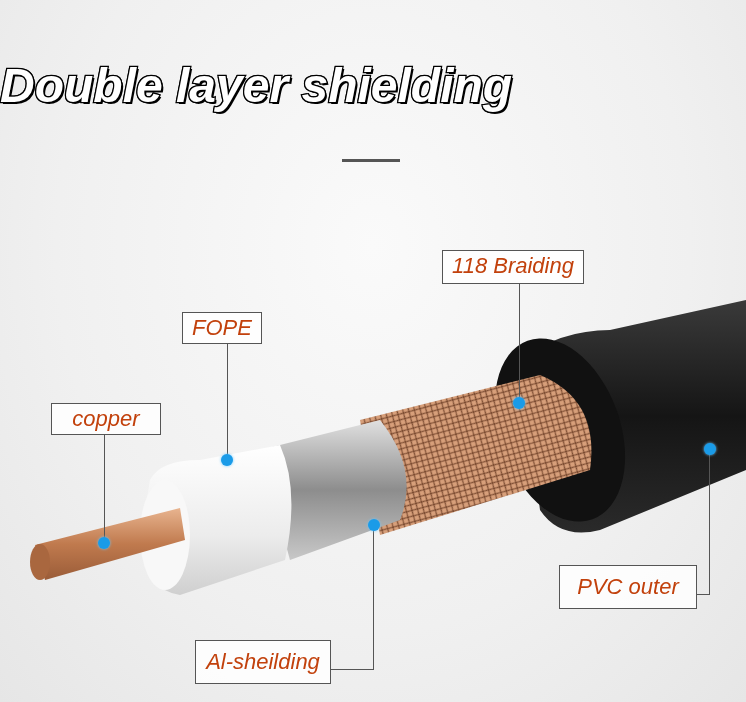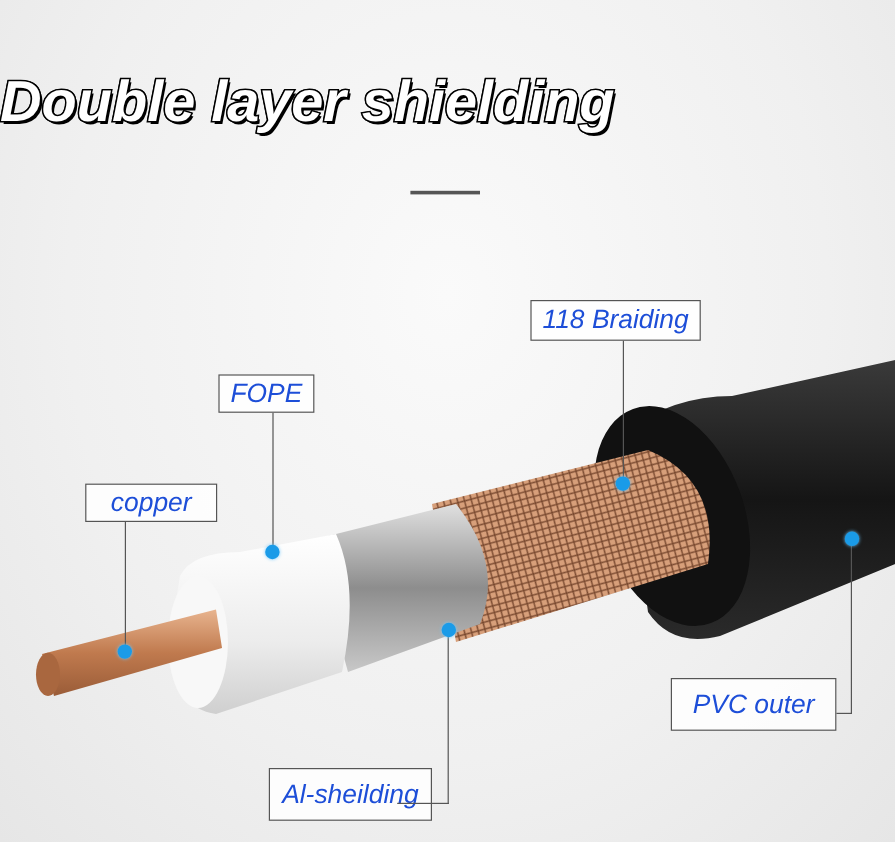--- a/index.html
+++ b/index.html
@@ -6,21 +6,21 @@
   body{width:746px;height:702px;overflow:hidden;background:#f1f1f1;font-family:"Liberation Sans",sans-serif;position:relative;}
   .bg{position:absolute;left:0;top:0;width:746px;height:702px;
       background:radial-gradient(ellipse at 50% 35%,#fafafa 0%,#f0f0f0 60%,#e6e6e6 100%);}
   .title{position:absolute;left:0;top:58px;width:746px;text-align:left;
       font-size:48px;font-weight:bold;font-style:italic;color:#fff;letter-spacing:0px;
       -webkit-text-stroke:2.5px #000;paint-order:stroke fill;
       text-shadow:2px 2px 0 #000,-1px -1px 0 #000,1px -1px 0 #000,-1px 1px 0 #000;}
   .divider{position:absolute;left:342px;top:159px;width:58px;height:3px;background:#555;}
   svg.cable{position:absolute;left:0;top:0;}
   .label{position:absolute;border:1px solid #555;background:rgba(255,255,255,0.85);
-      font-style:italic;font-size:22px;color:#1d4ed8;text-align:center;box-sizing:border-box;line-height:30px;}
+      font-style:italic;font-size:22px;color:#c2410c;text-align:center;box-sizing:border-box;line-height:30px;}
   .line{position:absolute;background:#555;}
   .dot{position:absolute;width:12px;height:12px;border-radius:50%;background:#1a9be8;box-shadow:0 0 3px #6cc7ff;}
 </style>
 </head>
 <body>
 
 <div class="bg"></div>
 
 <div class="title">Double layer shielding</div>
 <div class="divider"></div>
@@ -60,33 +60,33 @@
 
   <path d="M260 450 L380 420 Q420 470 400 520 L290 560 Z" fill="url(#fo)"></path>
 
   <path d="M150 480 Q160 460 200 460 L280 445 Q300 490 285 560 L180 595 Q145 590 140 540 Z" fill="url(#wh)"></path>
   <ellipse cx="165" cy="535" rx="25" ry="55" fill="#f8f8f8"></ellipse>
 
   <path d="M35 545 L180 508 L185 540 L45 580 Z" fill="url(#cu)"></path>
   <ellipse cx="40" cy="562" rx="10" ry="18" fill="#a9673f"></ellipse>
 </svg>
 
-<div class="label" style="left:51px;top:403px;width:110px;height:32px;margin-left:20px;">copper</div>
+<div class="label" style="left:51px;top:403px;width:110px;height:32px;">copper</div>
 <div class="line" style="left:104px;top:435px;width:1px;height:107px;"></div>
 <div class="dot" style="left:98px;top:537px;"></div>
 
 <div class="label" style="left:182px;top:312px;width:80px;height:32px;">FOPE</div>
 <div class="line" style="left:227px;top:344px;width:1px;height:113px;"></div>
 <div class="dot" style="left:221px;top:454px;"></div>
 
 <div class="label" style="left:442px;top:250px;width:142px;height:34px;">118 Braiding</div>
 <div class="line" style="left:519px;top:284px;width:1px;height:114px;"></div>
 <div class="dot" style="left:513px;top:397px;"></div>
 
 <div class="label" style="left:559px;top:565px;width:138px;height:44px;line-height:42px;text-align:center;">PVC outer</div>
 <div class="line" style="left:709px;top:450px;width:1px;height:145px;"></div>
 <div class="line" style="left:697px;top:594px;width:13px;height:1px;"></div>
 <div class="dot" style="left:704px;top:443px;"></div>
 
-<div class="label" style="left:195px;top:640px;width:136px;height:44px;line-height:42px;margin-left:29px;">Al-sheilding</div>
+<div class="label" style="left:195px;top:640px;width:136px;height:44px;line-height:42px;">Al-sheilding</div>
 <div class="line" style="left:373px;top:525px;width:1px;height:145px;"></div>
 <div class="line" style="left:331px;top:669px;width:43px;height:1px;"></div>
 <div class="dot" style="left:368px;top:519px;"></div>
 
 </body></html>

